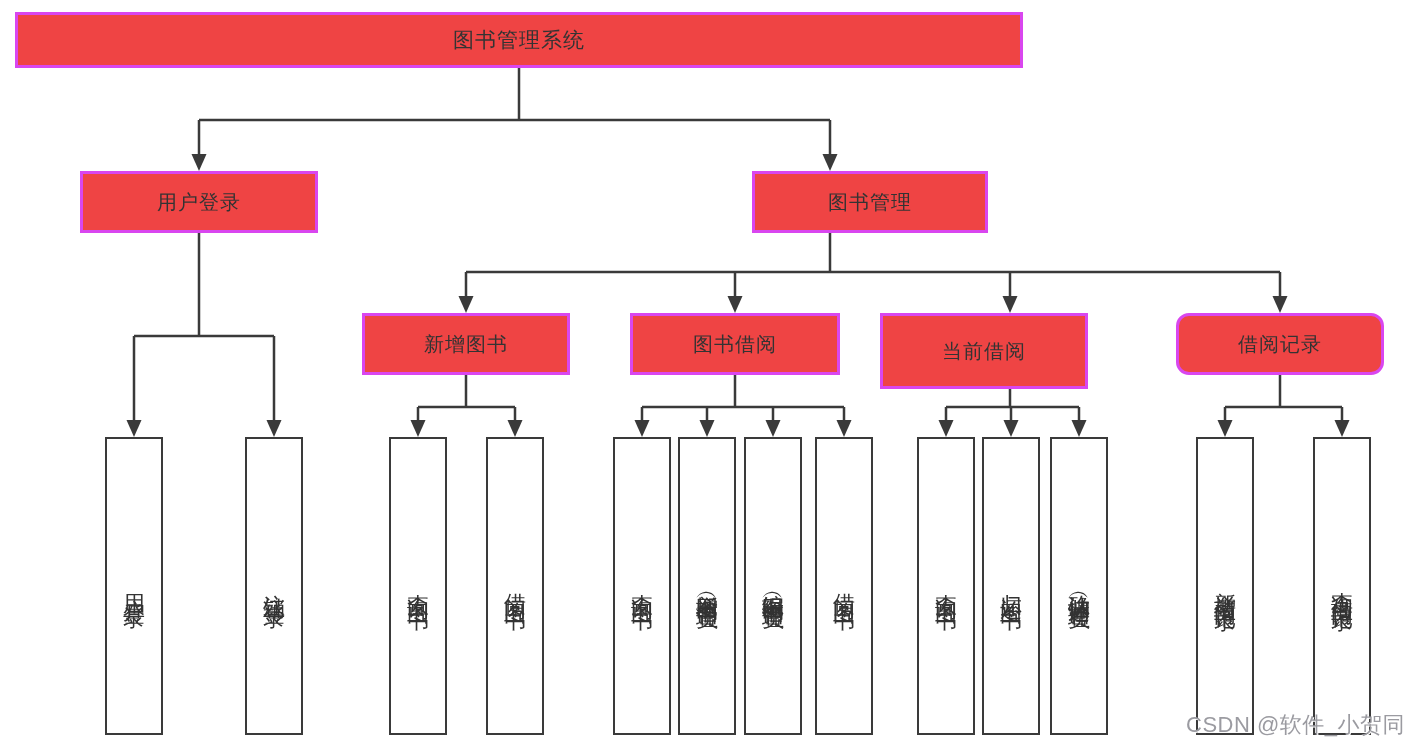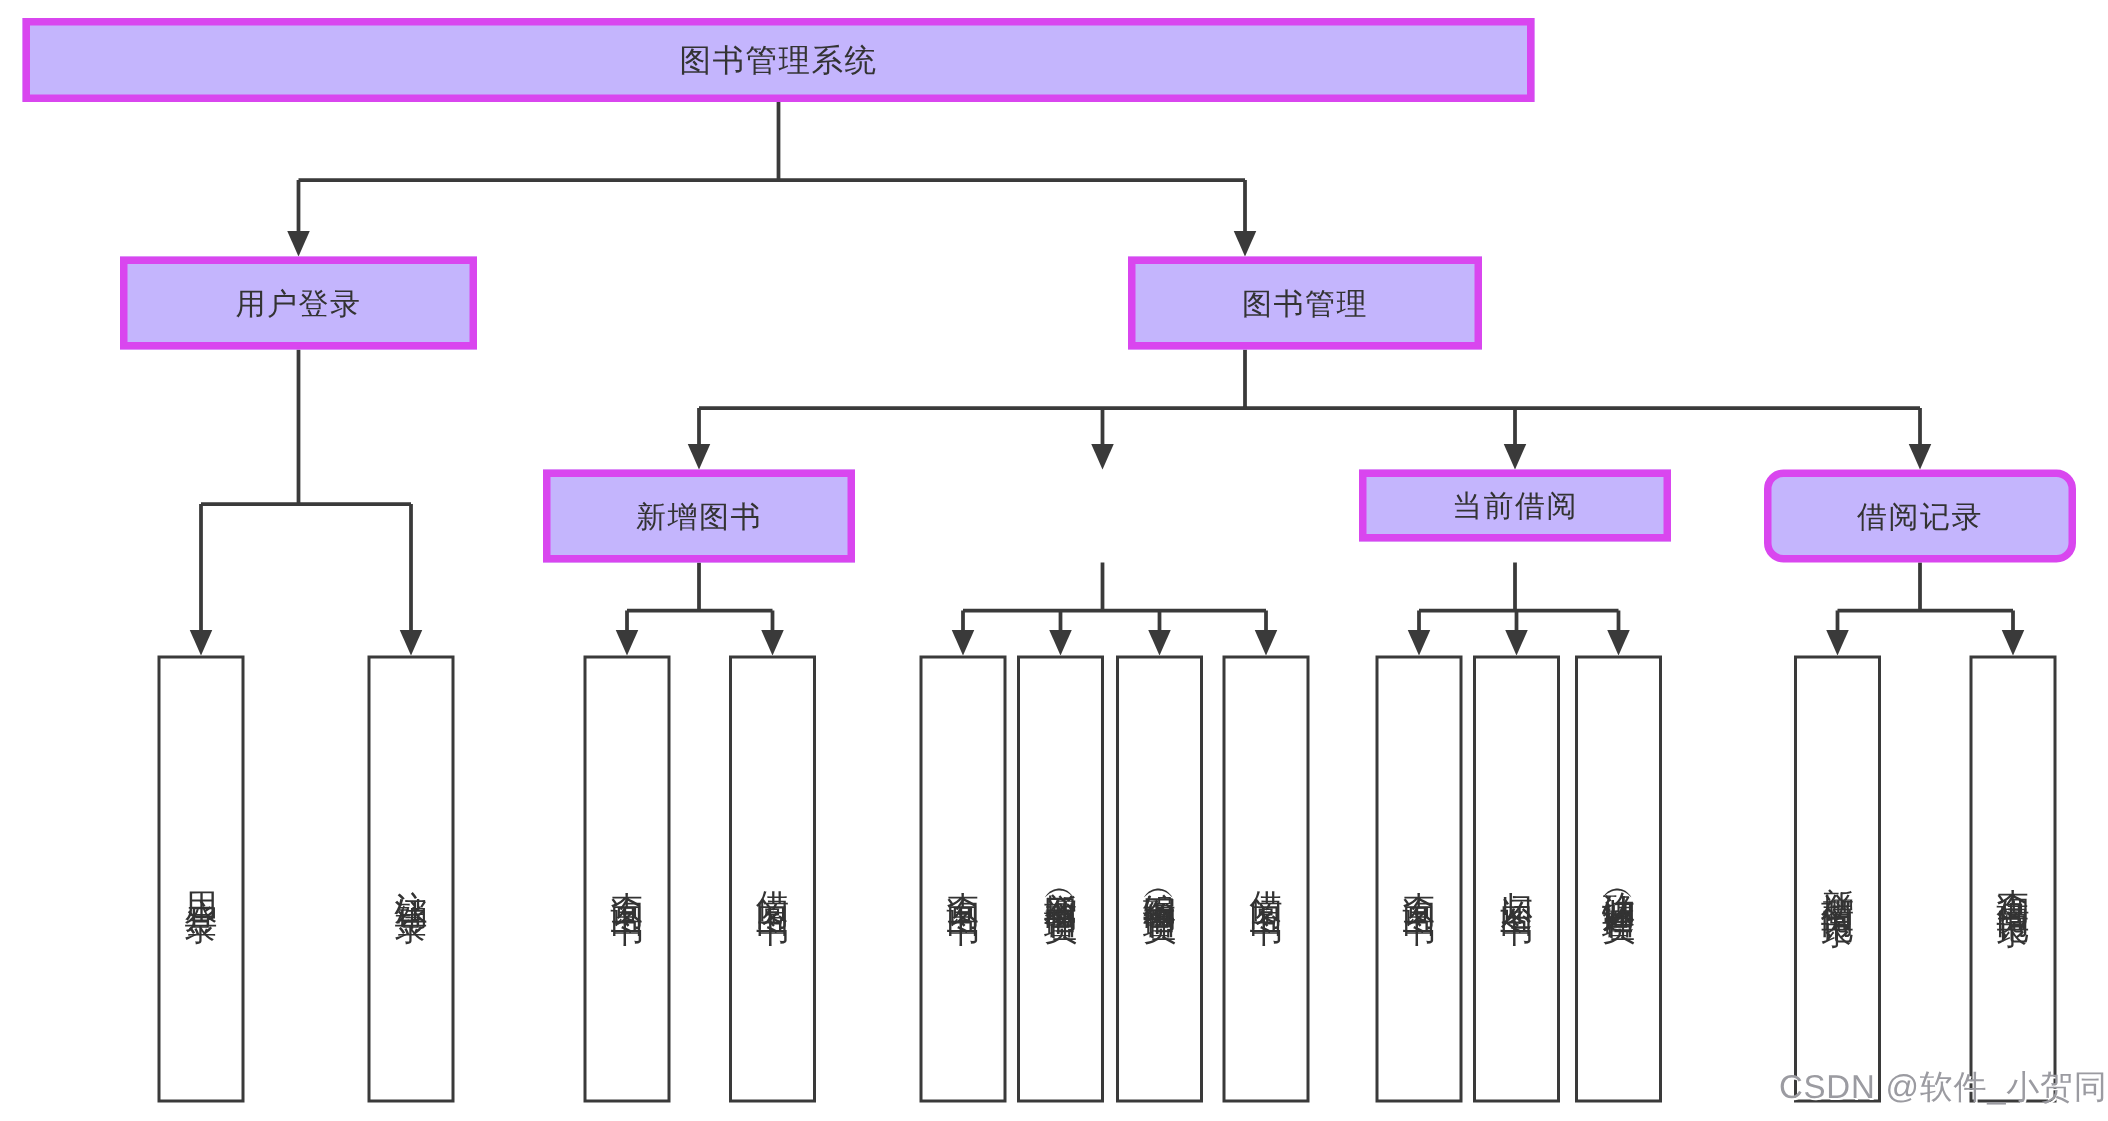--- a/index.html
+++ b/index.html
@@ -8,22 +8,22 @@
     width:1405px;height:747px;
     background:#ffffff;
     font-family:"Liberation Sans","DejaVu Sans",sans-serif;
     color:#333333;
     overflow:hidden;
   }
   #connectors{position:absolute;left:0;top:0;width:1405px;height:747px;z-index:0;}
   .node{
     position:absolute;
     box-sizing:border-box;
-    background:#c4b5fd;
-    border:5px solid #d946ef;
+    background:#ef4444;
+    border:3px solid #d946ef;
     display:flex;align-items:center;justify-content:center;
     z-index:1;
     font-size:20px;
     letter-spacing:1px;
     white-space:nowrap;
   }
   .vnode{
     position:absolute;
     box-sizing:border-box;
     background:#ffffff;
@@ -87,21 +87,22 @@
       <polygon points="1334.5,420 1349.5,420 1342,437"></polygon>
     </g>
   </svg>
 
   <div class="node root-title" style="left:15px;top:12px;width:1008px;height:56px;">图书管理系统</div>
 
   <div class="node" style="left:80px;top:171px;width:238px;height:62px;">用户登录</div>
   <div class="node" style="left:752px;top:171px;width:236px;height:62px;">图书管理</div>
 
   <div class="node" style="left:362px;top:313px;width:208px;height:62px;">新增图书</div>
-  <div class="node" style="left:906px;top:313px;width:208px;height:48px;">当前借阅</div>
+  <div class="node" style="left:630px;top:313px;width:210px;height:62px;">图书借阅</div>
+  <div class="node" style="left:880px;top:313px;width:208px;height:76px;">当前借阅</div>
   <div class="node" style="left:1176px;top:313px;width:208px;height:62px;border-radius:13px;">借阅记录</div>
 
   <div class="vnode" style="left:105px;top:437px;width:58px;height:298px;">
     <span class="vtext">用户登录</span>
   </div>
   <div class="vnode" style="left:245px;top:437px;width:58px;height:298px;">
     <span class="vtext">注销登录</span>
   </div>
 
   <div class="vnode" style="left:389px;top:437px;width:58px;height:298px;">

